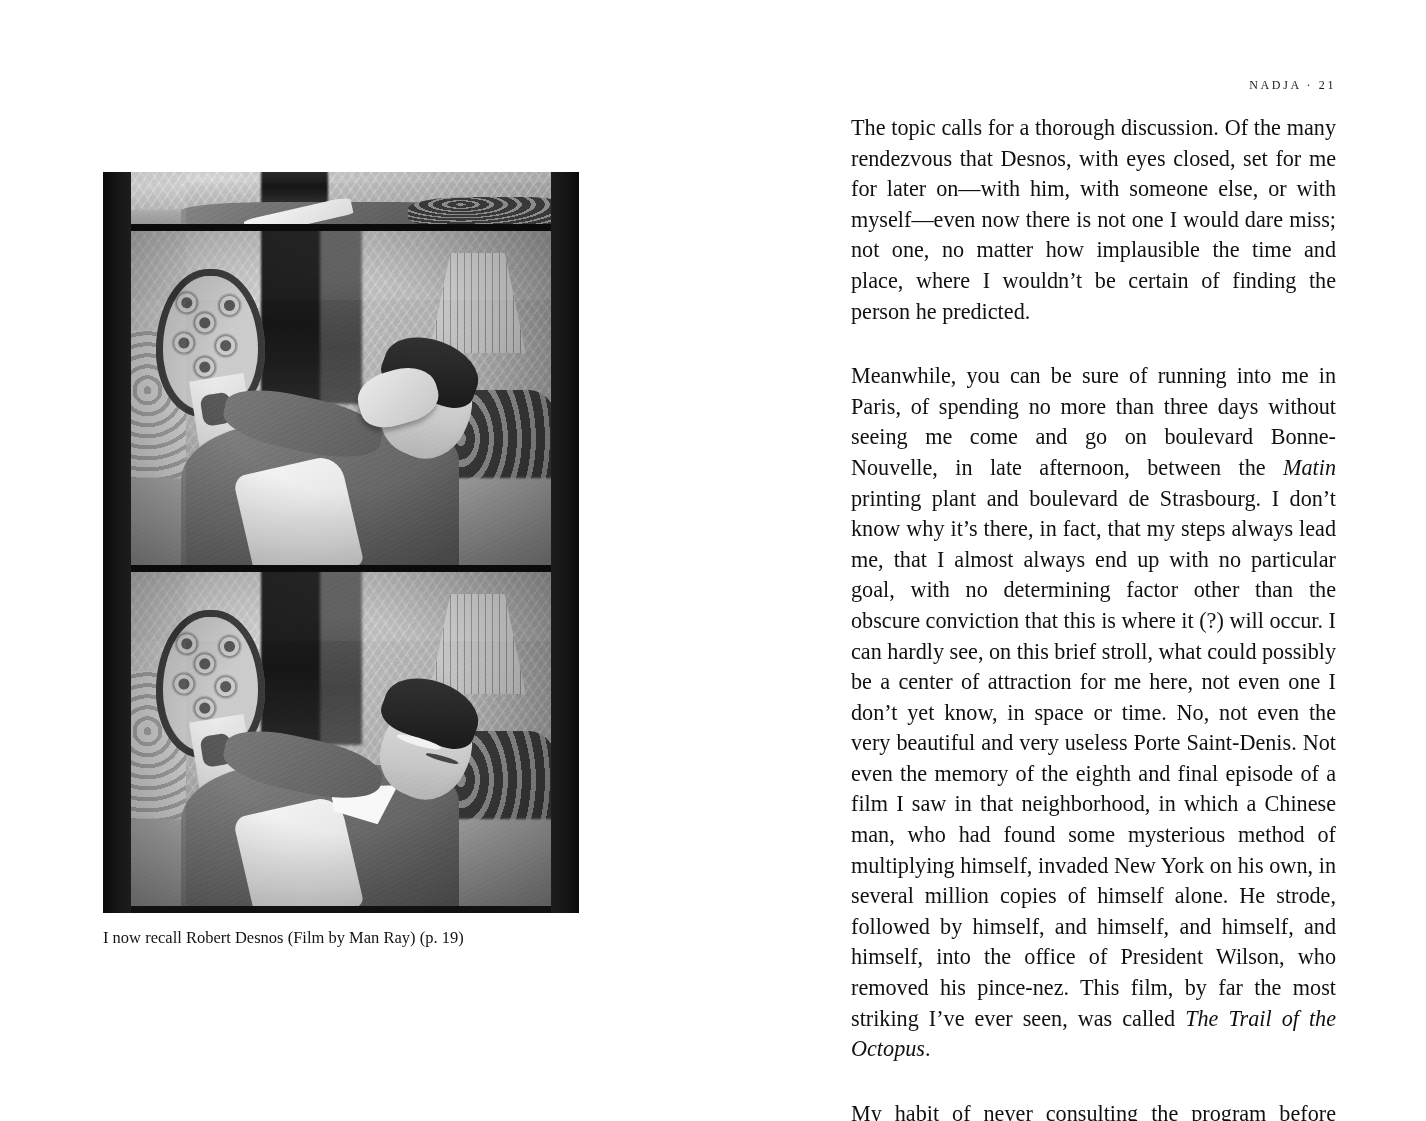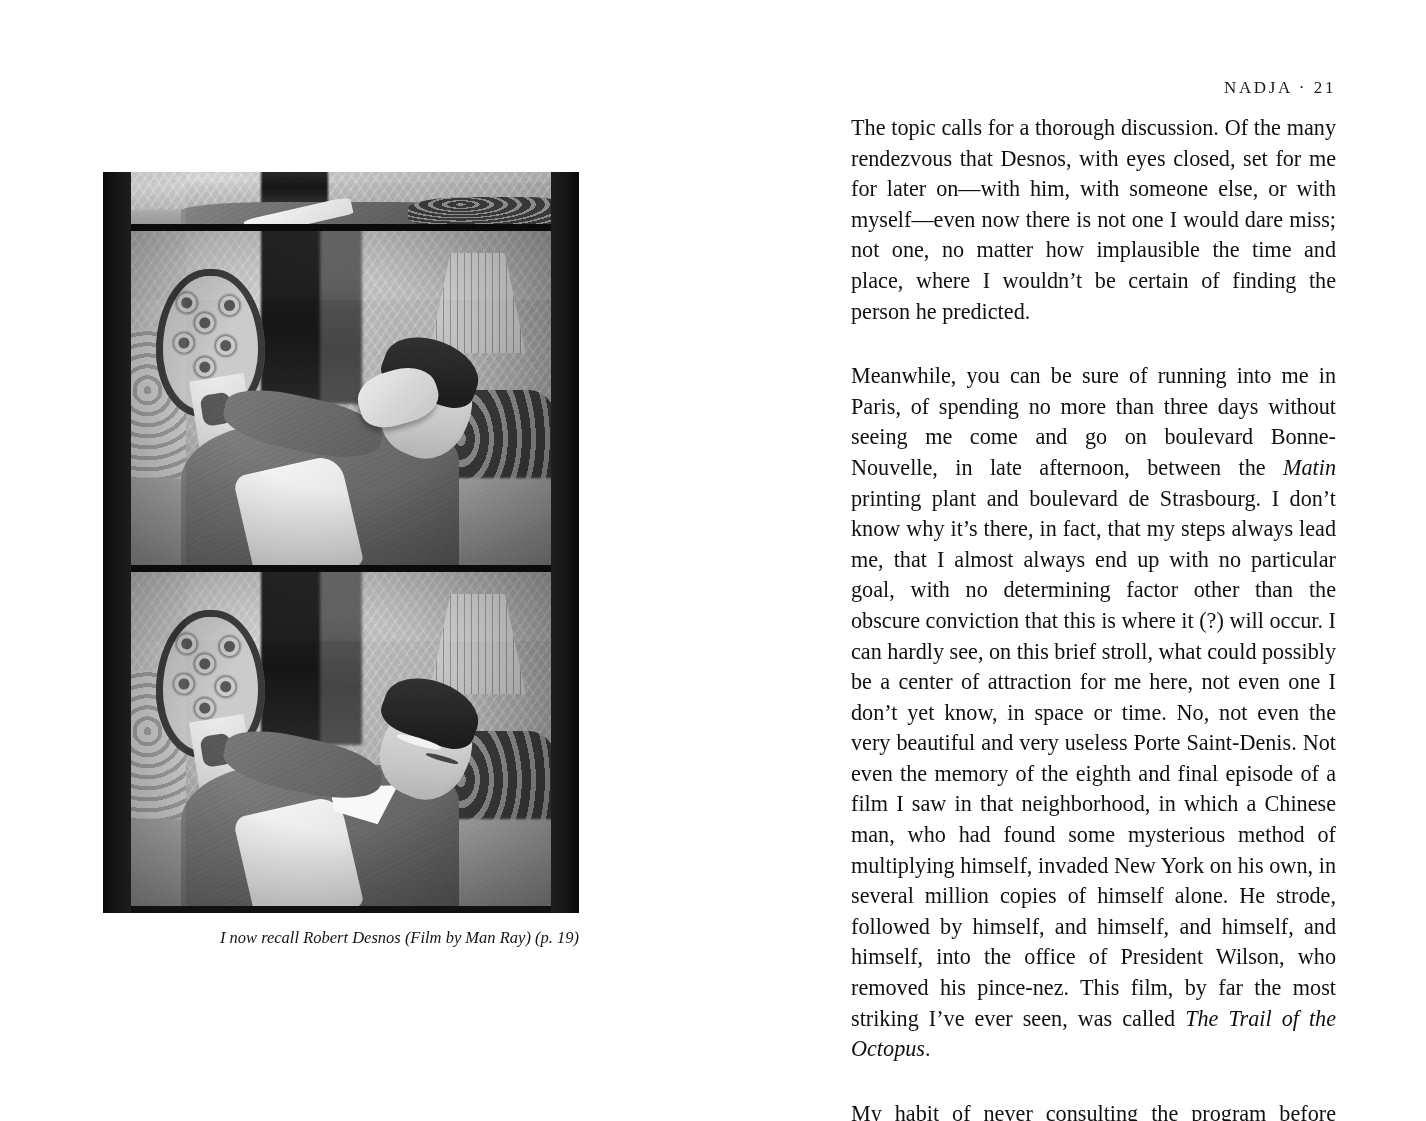--- a/index.html
+++ b/index.html
@@ -21,21 +21,21 @@
     overflow: hidden;
   }
 
   
   .running-head {
     position: absolute;
     left: 843px;
     top: 78px;
     width: 493px;
     text-align: right;
-    font-size: 17px;
+    font-size: 12px;
     letter-spacing: 2.6px;
     color: #1a1a1a;
     white-space: nowrap;
   }
 
   
   .plate-column {
     position: absolute;
     left: 103px;
     top: 172px;
@@ -298,25 +298,24 @@
   .vignette {
     position: absolute; inset: 0;
     background: radial-gradient(ellipse at 50% 46%, rgba(0,0,0,0) 42%, rgba(0,0,0,.34) 100%);
     pointer-events: none;
   }
 
   
   .caption {
     margin-top: 14px;
     width: 476px;
-    text-align: right;
+    text-align: left;
     font-size: 16.5px;
     line-height: 1.3;
     color: #141414;
-    font-style: italic;
   }
 
   
   .text-column {
     position: absolute;
     left: 843px;
     top: 113px;
     width: 493px;
   }
   .para {

